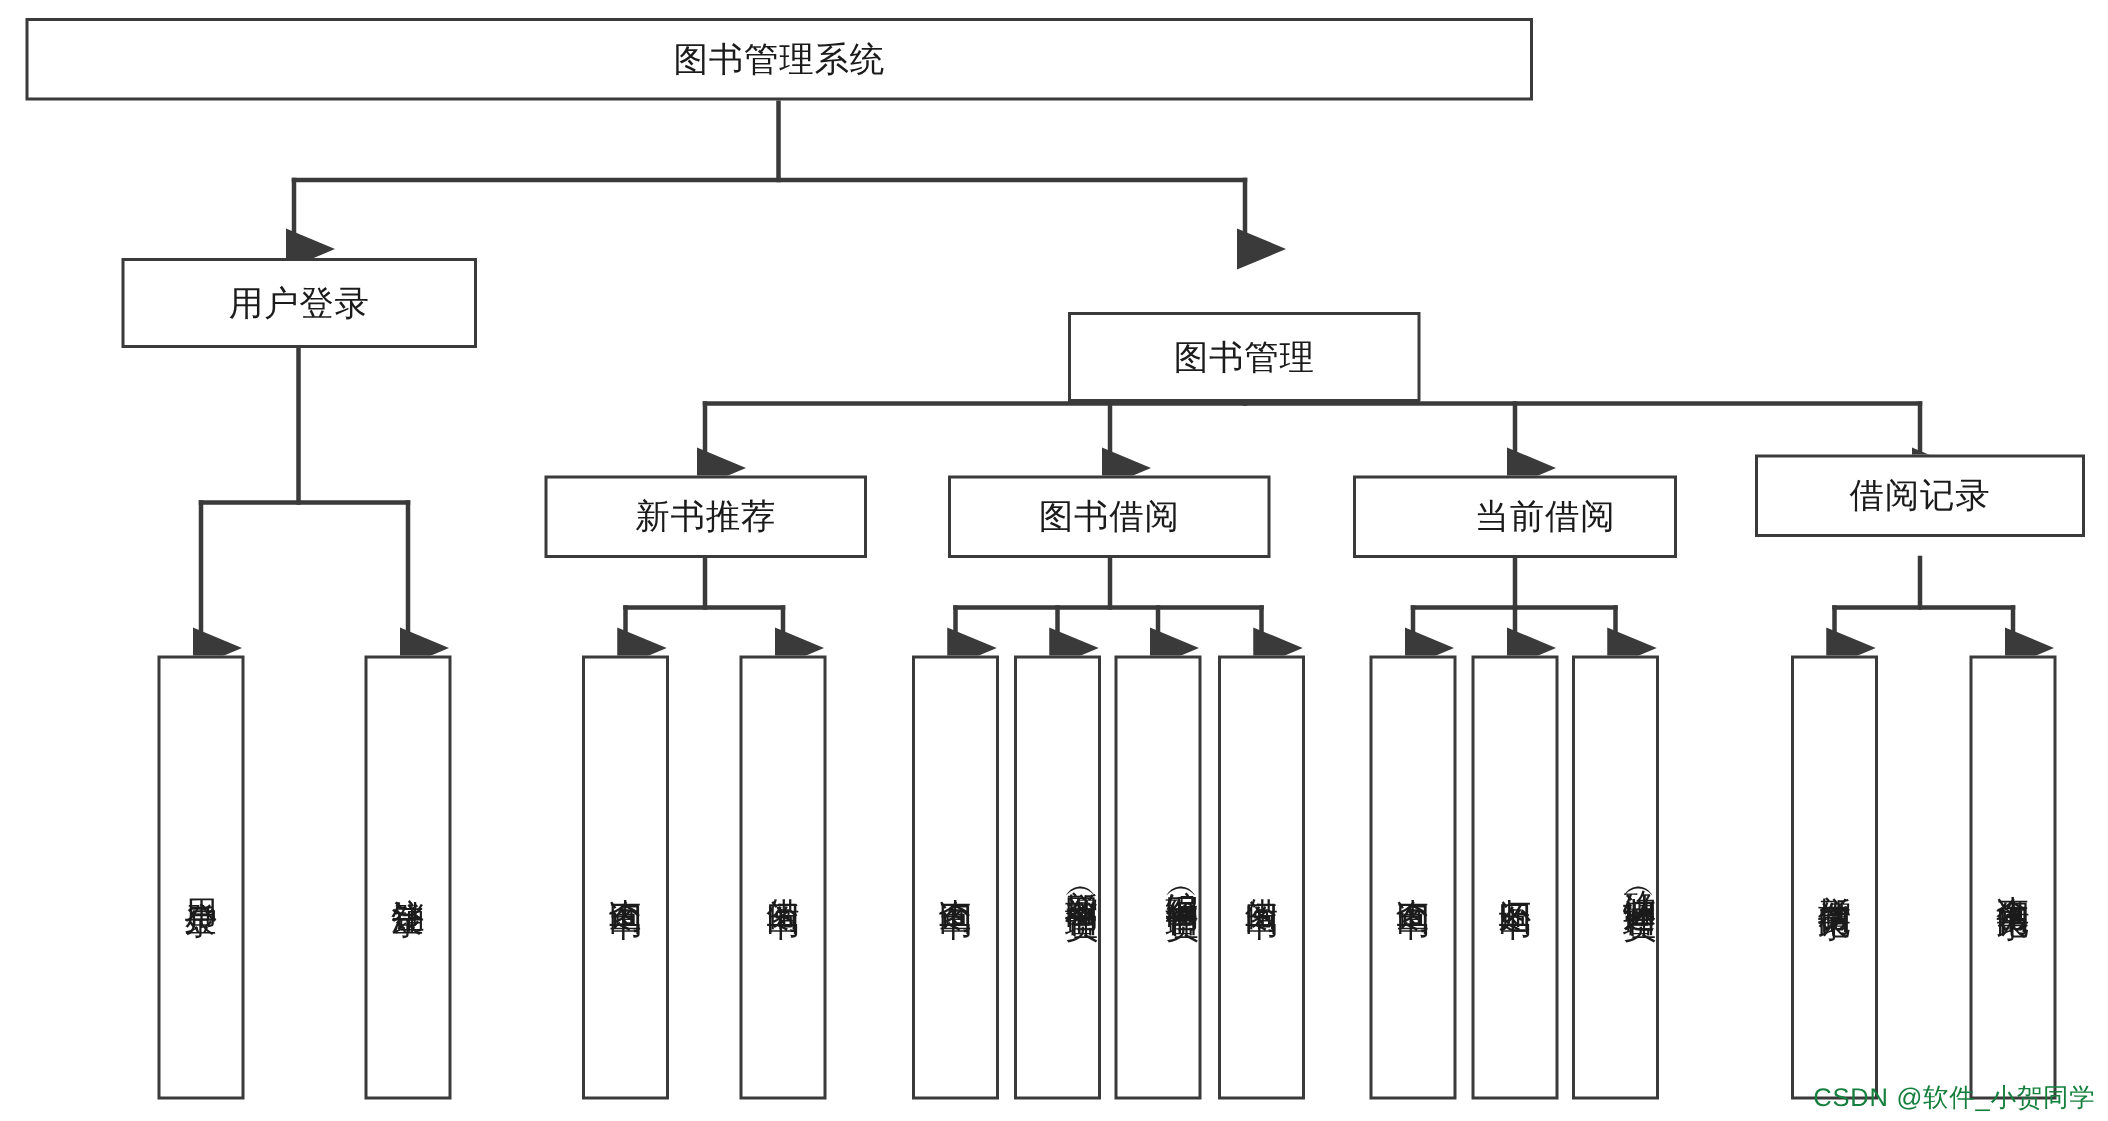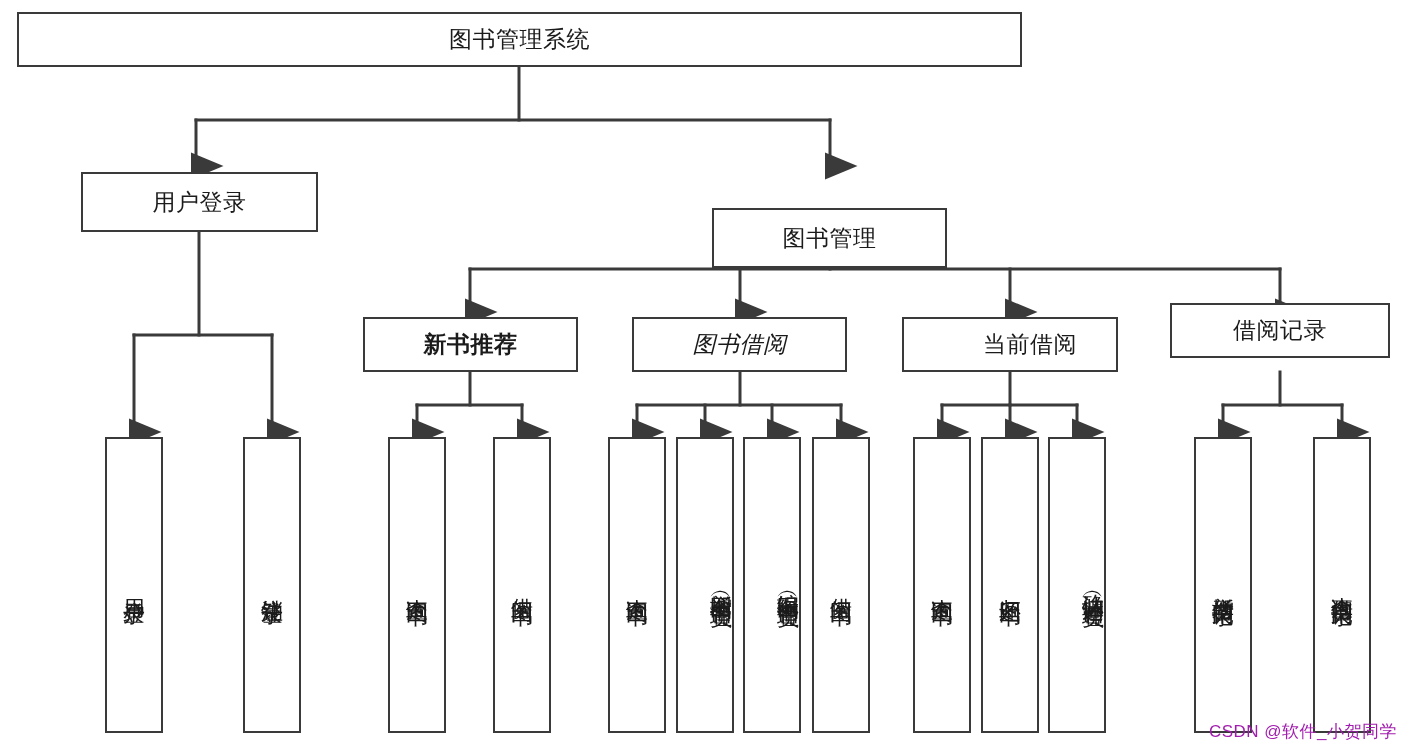--- a/index.html
+++ b/index.html
@@ -54,21 +54,21 @@
   }
   .node-label {
     display: block;
     white-space: pre;
   }
   #watermark {
     position: absolute;
     right: 8px;
     bottom: 4px;
     font-size: 17px;
-    color: #a21caf;
+    color: #15803d;
     letter-spacing: 0.5px;
     white-space: nowrap;
     pointer-events: none;
   }
 </style>
 </head>
 <body>
 
 <div id="canvas">
 
@@ -127,25 +127,25 @@
   </div>
 
   <div class="node horiz" style="left:81px; top:172px; width:237px; height:60px;">
     <span class="node-label">用户登录</span>
   </div>
 
   <div class="node horiz" style="left:712px; top:172px; width:235px; height:60px;margin-top:36px;">
     <span class="node-label">图书管理</span>
   </div>
 
-  <div class="node horiz" style="left:363px; top:317px; width:215px; height:55px;font-weight:bold;">
+  <div class="node horiz" style="left:363px; top:317px; width:215px; height:55px;">
     <span class="node-label">新书推荐</span>
   </div>
 
-  <div class="node horiz" style="left:632px; top:317px; width:215px; height:55px;font-style:italic;">
+  <div class="node horiz" style="left:632px; top:317px; width:215px; height:55px;">
     <span class="node-label">图书借阅</span>
   </div>
 
   <div class="node horiz" style="left:902px; top:317px; width:216px; height:55px;padding-left:40px;">
     <span class="node-label">当前借阅</span>
   </div>
 
   <div class="node horiz" style="left:1170px; top:303px; width:220px; height:55px;">
     <span class="node-label">借阅记录</span>
   </div>

